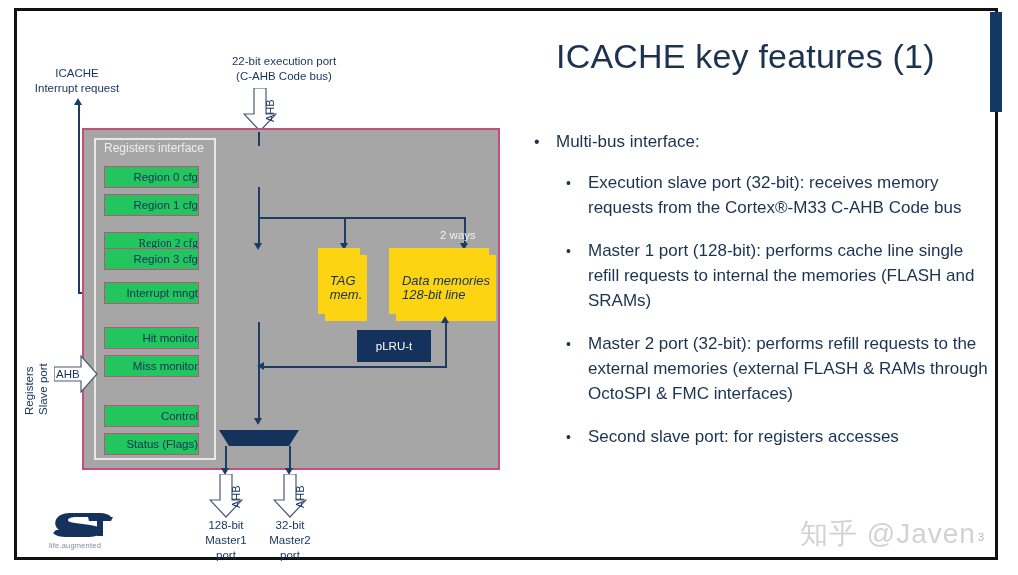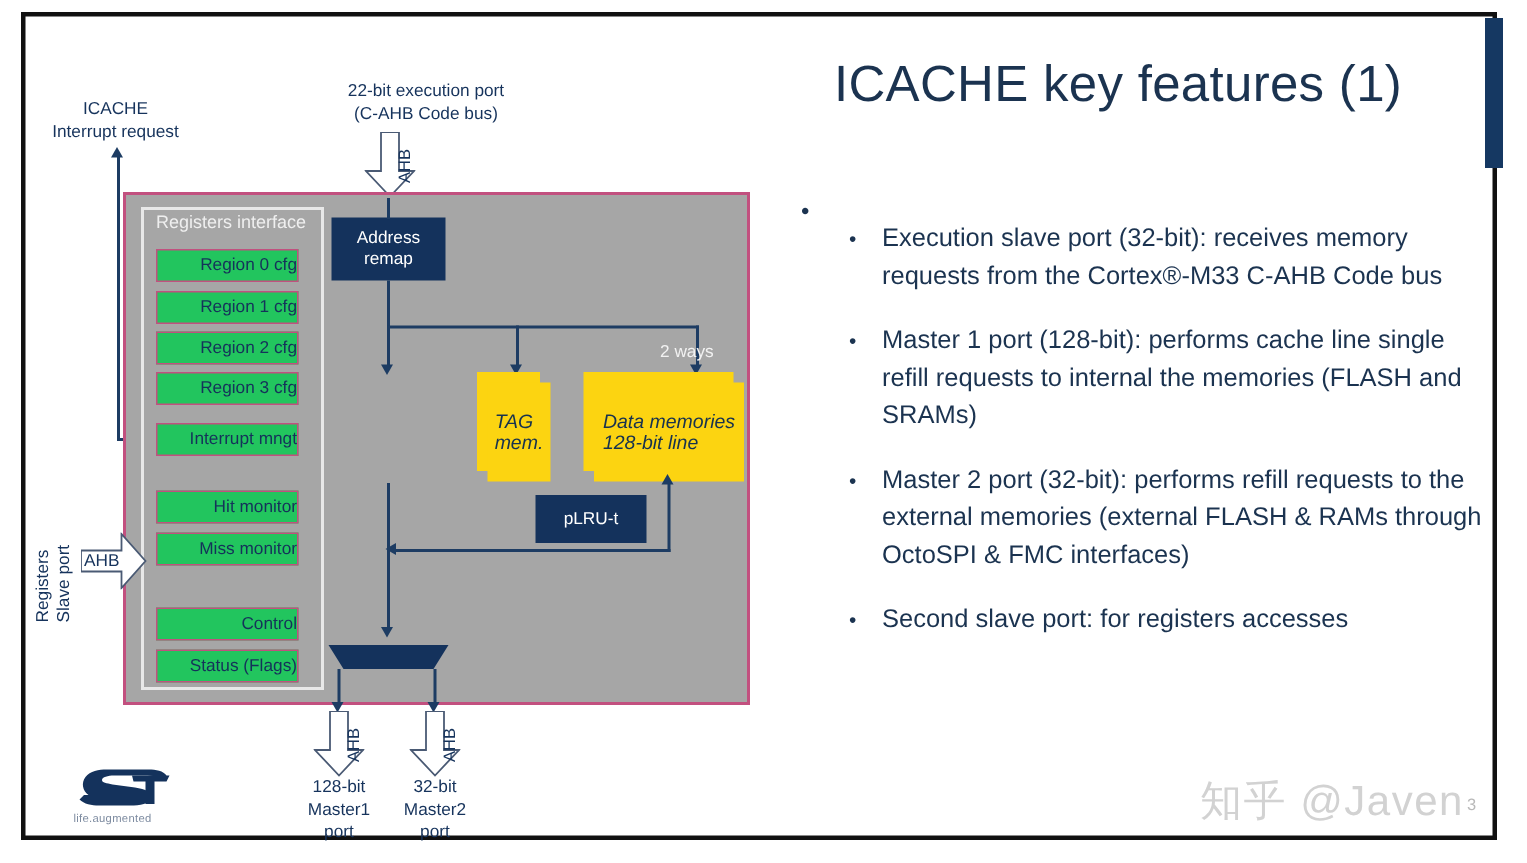--- a/index.html
+++ b/index.html
@@ -129,20 +129,21 @@
 
 <div class="slide">
   <div class="frame"></div>
 
   <div class="title-bar"></div>
   <div class="title">ICACHE key features (1)</div>
 
   <div class="bullets">
     <div class="b1">
       <span class="dot">•</span>
+      <span>Multi-bus interface:</span>
     </div>
     <div class="b2">
       <span class="dot">•</span>
       <span>Execution slave port (32-bit): receives memory requests from the Cortex®-M33 C-AHB Code bus</span>
     </div>
     <div class="b2">
       <span class="dot">•</span>
       <span>Master 1 port (128-bit): performs cache line single refill requests to internal the memories (FLASH and SRAMs)</span>
     </div>
     <div class="b2">
@@ -177,44 +178,38 @@
     </div>
     <div class="ahb-txt-v" style="left:264px;top:122px;">AHB</div>
 
     <div class="gray-box"></div>
 
     <div class="reg-panel"></div>
     <div class="reg-title">Registers interface</div>
 
     <div class="reg" style="top:166px;">Region 0 cfg</div>
     <div class="reg" style="top:194px;">Region 1 cfg</div>
-    <div class="reg" style="top:221px;">Region 2 cfg</div>
+    <div class="reg" style="top:232px;font-family:Liberation Serif, serif;">Region 2 cfg</div>
     <div class="reg" style="top:248px;">Region 3 cfg</div>
     <div class="reg" style="top:282px;">Interrupt mngt</div>
     <div class="reg" style="top:327px;">Hit monitor</div>
     <div class="reg" style="top:355px;">Miss monitor</div>
     <div class="reg" style="top:405px;">Control</div>
     <div class="reg" style="top:433px;">Status (Flags)</div>
 
     <div class="vert-txt" style="left:22px;top:415px;">Registers</div>
     <div class="vert-txt" style="left:36px;top:415px;">Slave port</div>
 
     <div class="ahb-right" style="left:54px;top:355px;width:44px;height:38px;">
       <svg width="44" height="38" viewBox="0 0 44 38">
         <polygon points="0,12 27,12 27,1 43,19 27,37 27,26 0,26" fill="#ffffff" stroke="#4a5a74" stroke-width="1.2"></polygon>
       </svg>
     </div>
     <div class="lbl" style="left:56px;top:367px;width:30px;text-align:left;">AHB</div>
 
-    <div class="navy" style="left:221px;top:145px;width:76px;height:42px;">
-      <span>
-        <span>Address</span><br>
-        <span>remap</span>
-      </span>
-    </div>
 
     <div class="ln" style="left:258px;top:132px;width:2px;height:14px;"></div>
 
     <div class="ln" style="left:258px;top:187px;width:2px;height:32px;"></div>
     <div class="ln" style="left:258px;top:217px;width:208px;height:2px;"></div>
 
     <div class="ln" style="left:258px;top:217px;width:2px;height:28px;"></div>
     <div class="ah-down" style="left:254px;top:243px;"></div>
 
     <div class="ln" style="left:344px;top:217px;width:2px;height:28px;"></div>

